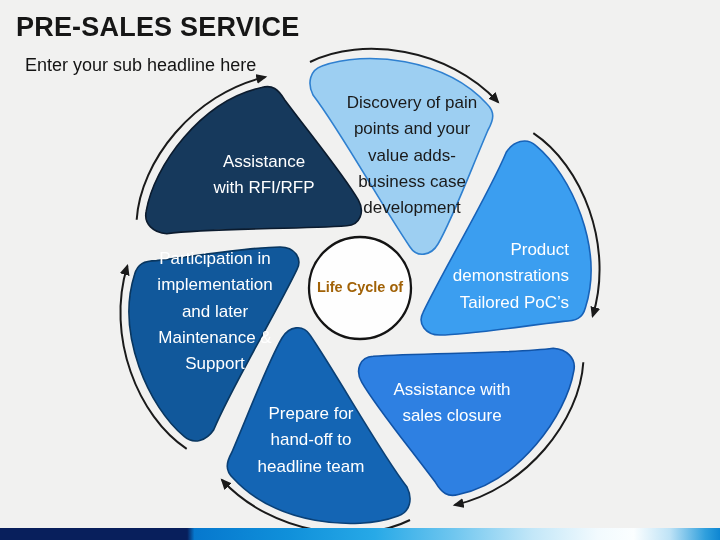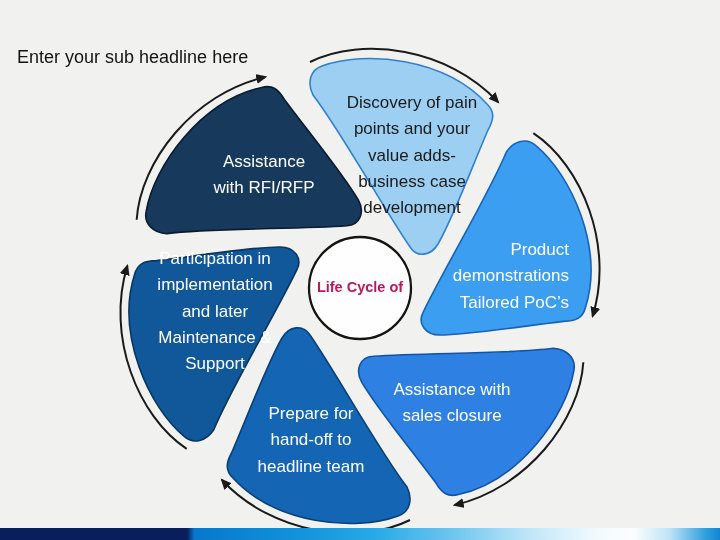--- a/index.html
+++ b/index.html
@@ -8,55 +8,56 @@
     width:720px;height:540px;
     background:#F1F1F0;
     overflow:hidden;
     font-family:"Liberation Sans", sans-serif;
   }
   .slide-title{
     position:absolute;left:16px;top:12px;margin:0;
     font-size:27px;font-weight:700;color:#161616;letter-spacing:0.2px;
   }
   .slide-subtitle{
-    position:absolute;left:17px;top:47px;margin:0;
+    position:absolute;left:17px;top:47px;margin:8px;
     font-size:18px;font-weight:400;color:#141414;
   }
   .diagram-svg{position:absolute;left:0;top:0;}
   .petal{stroke-width:1.6px;}
   .flow-arrow{fill:none;stroke:#1a1a1a;stroke-width:2px;}
   .hub-circle{fill:#FEFEFE;stroke:#141414;stroke-width:2.3px;}
   .lbl{
     position:absolute;transform:translate(-50%,-50%);
     text-align:center;white-space:pre-line;
     font-size:17px;line-height:1.55;color:#fff;
   }
   .lbl-0{left:412px;top:156px;width:140px;}
   .lbl-1{left:504px;top:277px;width:130px;text-align:right;}
   .lbl-2{left:452px;top:403px;width:140px;text-align:center;}
   .lbl-3{left:311px;top:441px;width:120px;}
   .lbl-4{left:215px;top:312px;width:135px;}
   .lbl-5{left:264px;top:175px;width:130px;}
   .hub-label{
     position:absolute;left:360px;top:288px;width:110px;
     transform:translate(-50%,-50%);
-    text-align:center;color:#be185d;
+    text-align:center;color:#a16207;
     font-size:14.5px;font-weight:700;line-height:1.45;
   }
   .hub-label span{display:block;}
   .footer-bar{
     position:absolute;left:0;bottom:0;width:720px;height:12px;
     background:#0E86D2;
   }
 </style>
 </head>
 <body>
 
 <div class="slide">
 
+  <h1 class="slide-title">PRE-SALES SERVICE</h1>
   <p class="slide-subtitle">Enter your sub headline here</p>
 
   <div>
     <svg class="diagram-svg" width="720" height="540" viewBox="0 0 720 540">
       <defs>
         <marker id="ah" markerUnits="userSpaceOnUse" markerWidth="12" markerHeight="10" refX="9" refY="5" orient="auto">
           <path d="M0 0 L11 5 L0 10 Z" fill="#1a1a1a"></path>
         </marker>
       </defs>
 

